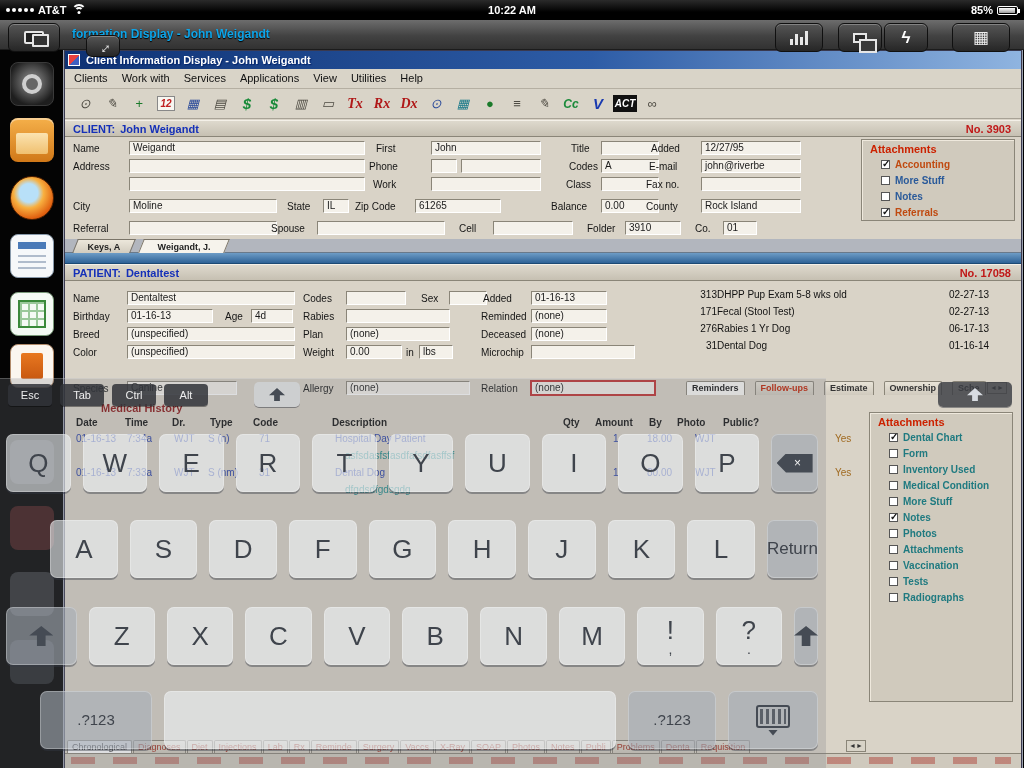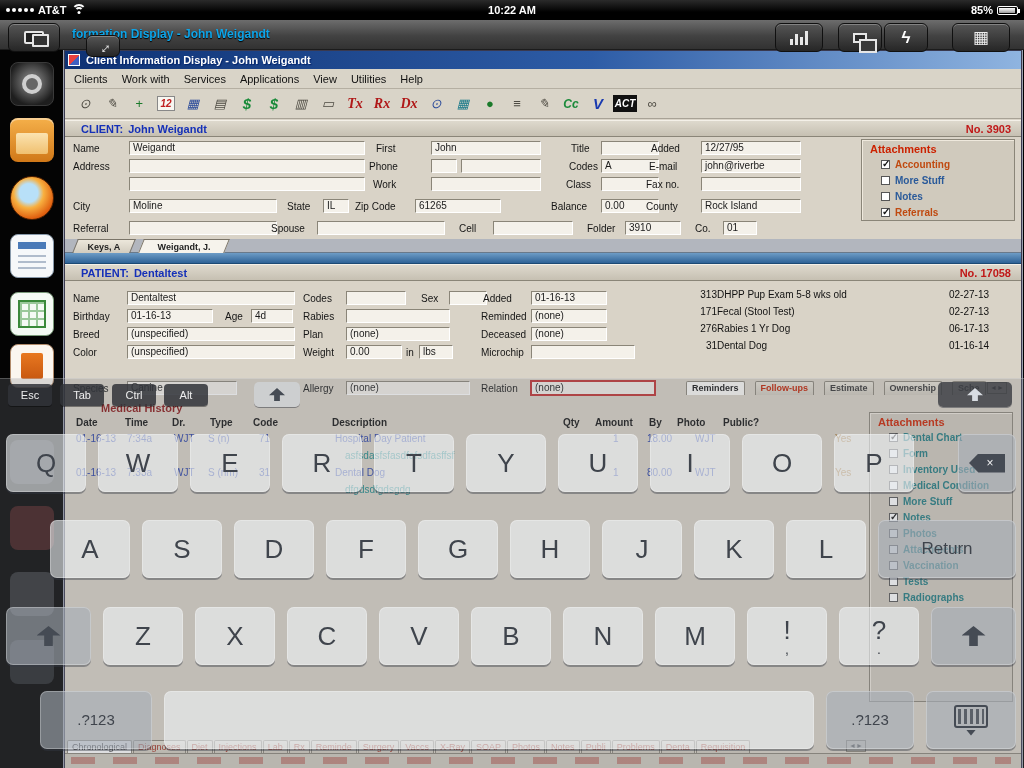--- a/index.html
+++ b/index.html
@@ -57,35 +57,35 @@
   .si-slides{background:#fbf6ef;border:1px solid #b08a6a}
   .si-slides::after{content:"";position:absolute;left:10px;right:10px;top:8px;bottom:8px;background:linear-gradient(#e87820,#c85810);border-radius:2px}
   .dim{opacity:.42}
   .si-photos{background:#4a4e55}.si-tools{background:#8a3535}.si-archive{background:#6a6e75}.si-trash{background:#52565c}
 
   
   .window{position:absolute;left:64px;top:50px;width:958px;height:718px;background:#d9d3c7;border:1px solid #39394f;box-shadow:0 0 0 1px #9aa0ae;z-index:10;font-size:10px;color:#1a1a1a}
   .titlebar{position:absolute;left:0;top:0;right:0;height:18px;background:linear-gradient(90deg,#0f3274,#2d5ca6 55%,#8fb4e0);display:flex;align-items:center}
   .wicon{width:12px;height:12px;margin-left:3px;background:linear-gradient(135deg,#e84040 0 50%,#4060c0 50% 100%);border:1px solid #fff}
   .wtitle{color:#fff;font-size:11px;font-weight:bold;margin-left:6px;text-shadow:1px 1px 1px #00226a}
-  .menubar{position:absolute;left:0;top:18px;right:0;height:20px;background:#d9d4c8;border-bottom:1px solid #b5afa2;display:flex;align-items:center;padding-left:2px}
+  .menubar{position:absolute;left:0;top:18px;right:0;height:20px;background:#d9d4c8;border-bottom:1px solid #b5afa2;display:flex;padding-left:2px}
   .menu-item{font-size:11px;padding:3px 7px;color:#111}
   .apptoolbar{position:absolute;left:0;top:38px;right:0;height:30px;background:#d9d4c8;border-bottom:1px solid #a8a296;display:flex;align-items:center;padding-left:8px;gap:3px}
   .tbi{width:24px;height:22px;display:flex;align-items:center;justify-content:center;font-size:13px;border-radius:2px}
   .i-gray i{color:#4d4a42}.i-blue i{color:#2a4a9a}.i-green i{color:#1a7a2a}
   .i-dollar i{color:#178a38;font-weight:bold;font-size:15px}
   .i-cal i{color:#c02020;font-weight:bold;font-size:10px;border:1px solid #888;background:#f8f6f0;padding:1px 2px}
   .i-rx i{color:#b01818;font-family:"Liberation Serif",serif;font-style:italic;font-weight:bold;font-size:14px}
   .i-cc i{color:#1a8a3a;font-weight:bold;font-size:12px}
   .i-v i{color:#1a3ab0;font-weight:bold;font-size:15px}
   .i-act i{background:#111;color:#fff;font-size:10px;font-weight:bold;padding:3px 2px}
   .i-teal i{color:#1a7a8a}
 
   .sec-strip{position:absolute;left:0;right:0;height:17px;background:linear-gradient(#ded9cd,#c6c0b2);border-top:1px solid #f4f0e8;border-bottom:1px solid #8a8578;display:flex;align-items:center;font-size:11px;font-weight:bold}
-  .sec-label,.sec-name{color:#1530b8;margin-left:16px}
+  .sec-label,.sec-name{color:#1530b8;margin-left:8px}
   .sec-name{margin-left:5px}
   .sec-no{color:#c01818;margin-left:auto;margin-right:10px}
 
   .lb{position:absolute;font-size:10px;font-weight:normal;color:#151515;white-space:nowrap}
   .fld{position:absolute;height:14px;line-height:12px;font-size:10px;padding:0 3px;background:#f4f1ea;border-top:1px solid #8a8578;border-left:1px solid #8a8578;border-bottom:1px solid #fff;border-right:1px solid #fff;white-space:nowrap;overflow:hidden}
   .fld.red{box-shadow:0 0 0 1px #c03030;border-color:#c03030}
 
   .att-panel{position:absolute;background:#d0cabd;border:1px solid #8a8578;box-shadow:inset 1px 1px 0 #efe9dd}
   .att-title{color:#cc2200;font-weight:bold;font-size:11px;margin:3px 0 4px 8px}
   .att-list{display:flex;flex-direction:column;gap:5px;padding-left:19px}
@@ -120,21 +120,21 @@
   .mpub{color:#a06a20}
 
   .btabs{position:absolute;left:2px;top:687px;height:16px;display:flex;gap:1px;align-items:flex-end}
   .btab{font-size:9px;padding:1px 4px 2px;border:1px solid #8a8578;border-bottom:none;border-radius:2px 2px 0 0;background:linear-gradient(#e4dfd3,#cdc7ba);color:#a02a1a;white-space:nowrap}
   .btab.active{background:#fff;color:#222}
   .bstrip-base{position:absolute;left:0;top:702px;right:0;height:1px;background:#8a8578}
   .sliver{position:absolute;left:0;top:703px;right:0;height:15px;background:#cfc9bd}
   .sliver i{display:block;height:7px;margin:3px 10px 0 6px;background:repeating-linear-gradient(90deg,rgba(170,50,40,.55) 0 24px,transparent 24px 42px);opacity:.8}
 
   
-  .kb{position:absolute;left:0;top:378px;width:1024px;height:390px;background:rgba(122,128,136,.26);border-top:1px solid rgba(255,255,255,.22);z-index:60}
+  .kb{position:absolute;left:0;top:378px;width:826px;height:390px;background:rgba(122,128,136,.26);border-top:1px solid rgba(255,255,255,.22);z-index:60}
   .mod-key{position:absolute;top:5px;height:22px;width:44px;background:rgba(48,51,56,.85);color:#eee;font-size:11px;border-radius:4px;display:flex;align-items:center;justify-content:center;box-shadow:0 1px 0 rgba(0,0,0,.4)}
   .mod-arrow{position:absolute;top:3px;height:25px;width:46px;background:rgba(212,216,222,.65);border-radius:5px;display:flex;align-items:center;justify-content:center;box-shadow:0 1px 0 rgba(40,45,55,.45)}
   .mod-arrow i{width:16px;height:13px;background:#454b54;clip-path:polygon(50% 0,100% 55%,68% 55%,68% 100%,32% 100%,32% 55%,0 55%)}
   .mod-arrow.darkm{background:rgba(58,61,67,.82)}
   .mod-arrow.darkm i{background:#d8dce2}
   .krow{position:absolute;left:6px;right:8px;height:58px;display:flex;gap:12px}
   .krow.r1{top:55px}.krow.r2{top:141px;padding-left:44px}.krow.r3{top:228px}.krow.r4{top:312px;padding-left:34px}
   .key{width:80px;border-radius:7px;background:rgba(238,241,245,.60);box-shadow:0 2px 0 rgba(52,58,68,.42),inset 0 0 0 1px rgba(255,255,255,.28);display:flex;flex-direction:column;align-items:center;justify-content:center;color:#3f444c}
   .kt{font-size:26px;line-height:26px}
   .ks{font-size:14px;line-height:12px}

